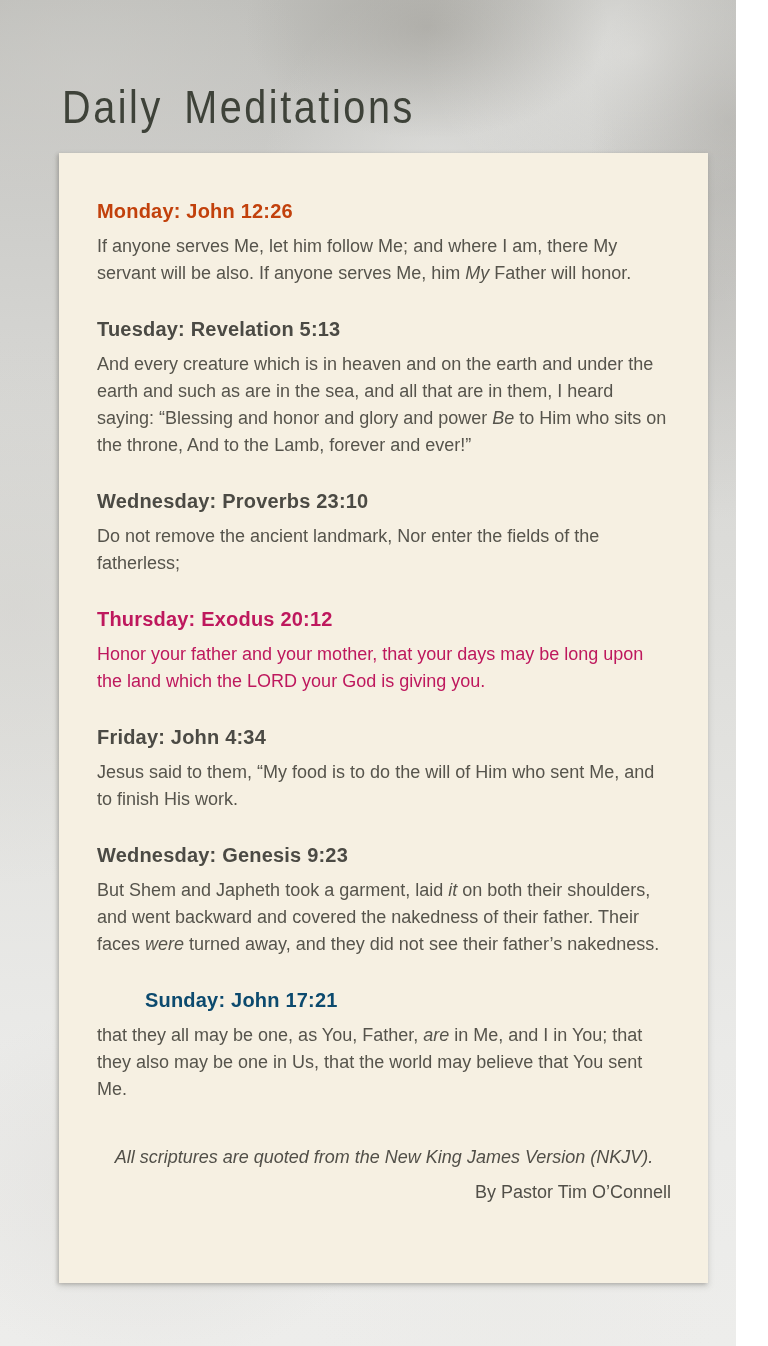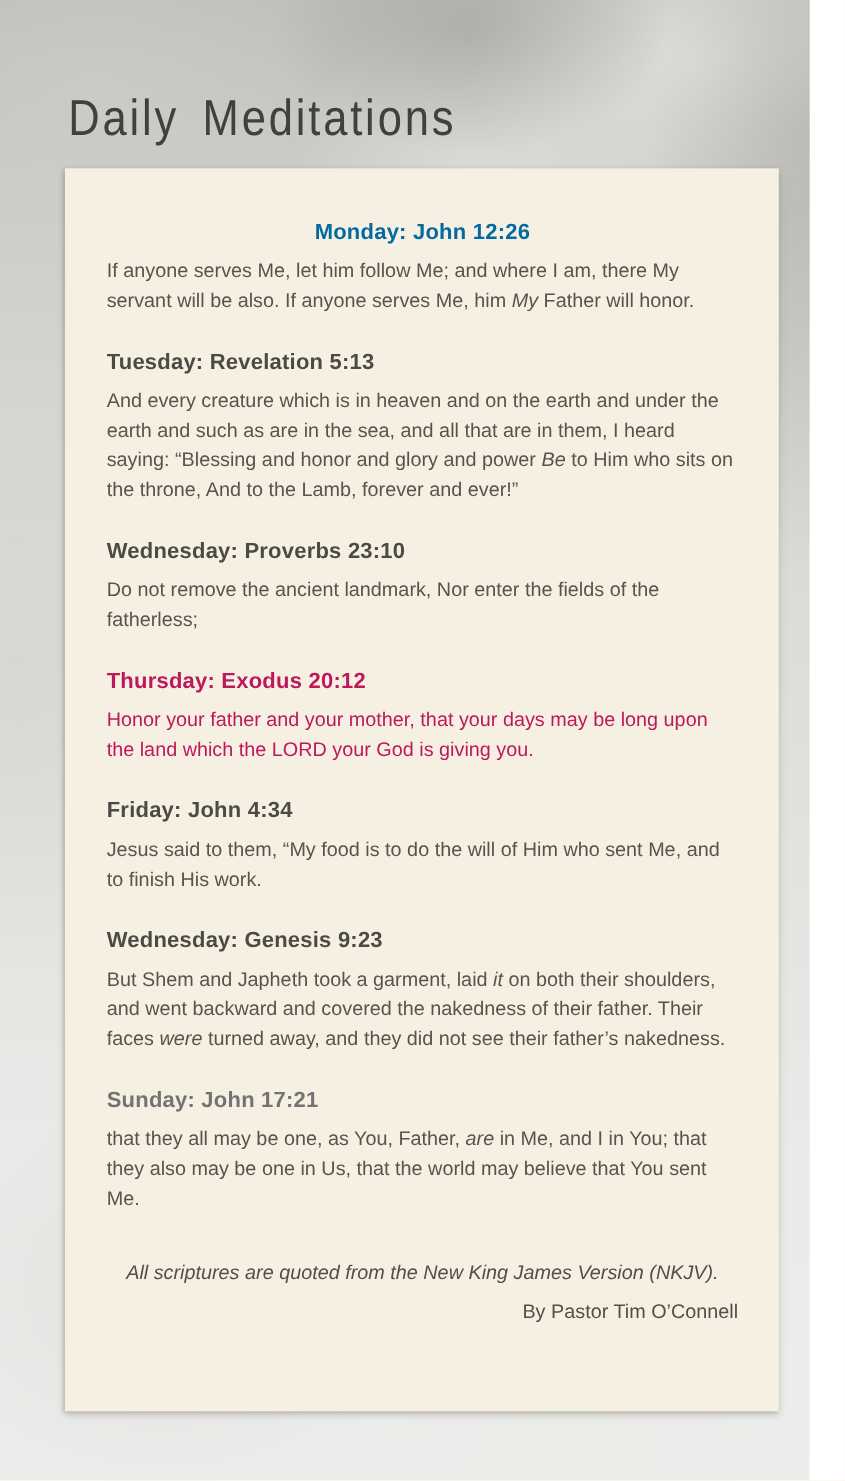--- a/index.html
+++ b/index.html
@@ -57,21 +57,21 @@
   }
 </style>
 </head>
 <body>
 
 <div class="page">
   <h1 class="title" style="color: rgb(62, 66, 57);">Daily Meditations</h1>
   <div class="card" id="card" style="background: rgb(246, 240, 226);">
     <div id="sections">
         <section class="med">
-          <h2 style="color: #0369a1; text-align: center;">Monday: John 12:26</h2>
+          <h2 style="color: #c2410c;">Monday: John 12:26</h2>
           <p style="color: rgb(86, 84, 76);"><span>If anyone serves Me, let him follow Me; and where I am, there My servant will be also. If anyone serves Me, him </span><em>My</em><span> Father will honor.</span></p>
         </section>
         <section class="med">
           <h2 style="color: rgb(75, 74, 68);">Tuesday: Revelation 5:13</h2>
           <p style="color: rgb(86, 84, 76);"><span>And every creature which is in heaven and on the earth and under the earth and such as are in the sea, and all that are in them, I heard saying: “Blessing and honor and glory and power </span><em>Be</em><span> to Him who sits on the throne, And to the Lamb, forever and ever!”</span></p>
         </section>
         <section class="med">
           <h2 style="color: rgb(75, 74, 68);">Wednesday: Proverbs 23:10</h2>
           <p style="color: rgb(86, 84, 76);"><span>Do not remove the ancient landmark, Nor enter the fields of the fatherless;</span></p>
         </section>
@@ -81,20 +81,20 @@
         </section>
         <section class="med">
           <h2 style="color: rgb(75, 74, 68);">Friday: John 4:34</h2>
           <p style="color: rgb(86, 84, 76);"><span>Jesus said to them, “My food is to do the will of Him who sent Me, and to finish His work.</span></p>
         </section>
         <section class="med">
           <h2 style="color: rgb(75, 74, 68);">Wednesday: Genesis 9:23</h2>
           <p style="color: rgb(86, 84, 76);"><span>But Shem and Japheth took a garment, laid </span><em>it</em><span> on both their shoulders, and went backward and covered the nakedness of their father. Their faces </span><em>were</em><span> turned away, and they did not see their father’s nakedness.</span></p>
         </section>
         <section class="med">
-          <h2 style="color: #737373;">Sunday: John 17:21</h2>
+          <h2 style="color: #0c4a6e; margin-left: 48px;">Sunday: John 17:21</h2>
           <p style="color: rgb(86, 84, 76);"><span>that they all may be one, as You, Father, </span><em>are</em><span> in Me, and I in You; that they also may be one in Us, that the world may believe that You sent Me.</span></p>
         </section>
       </div>
     <p class="note" style="color: rgb(81, 79, 72);">All scriptures are quoted from the New King James Version (NKJV).</p>
     <p class="byline" style="color: rgb(81, 79, 72);">By Pastor Tim O’Connell</p>
   </div>
 </div>
 
 </body></html>

